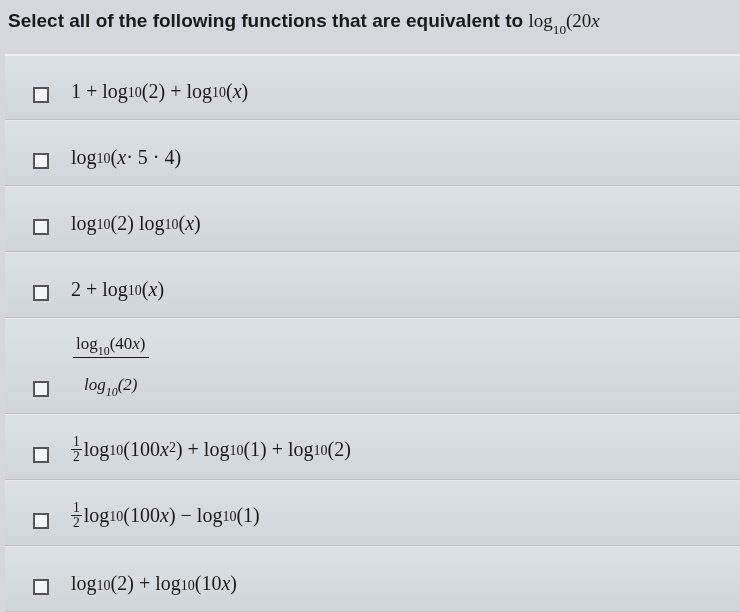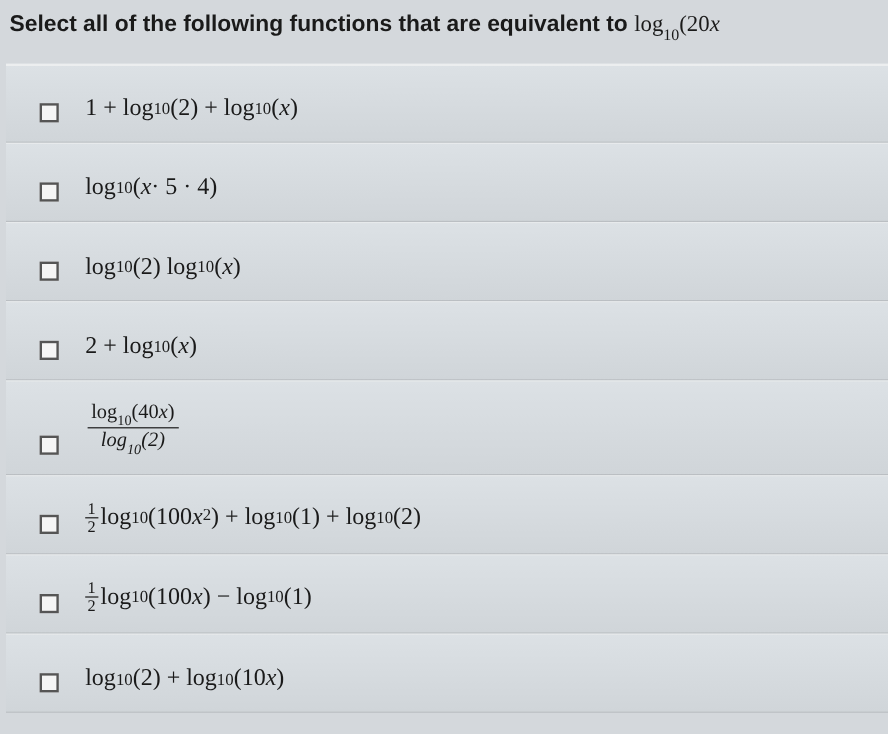--- a/index.html
+++ b/index.html
@@ -75,20 +75,21 @@
       top: -0.1em;
     }
     .frac {
       display: inline-flex;
       flex-direction: column;
       align-items: center;
       vertical-align: middle;
       margin: 0 2px;
       font-size: 0.85em;
       line-height: 1;
+      gap: 17px;
     }
     .frac .num {
       border-bottom: 1px solid #1a1a1a;
       padding: 0 3px 1px 3px;
     }
     .frac .den {
       padding: 1px 3px 0 3px;
       font-style: italic;
     }
     .smallfrac {

